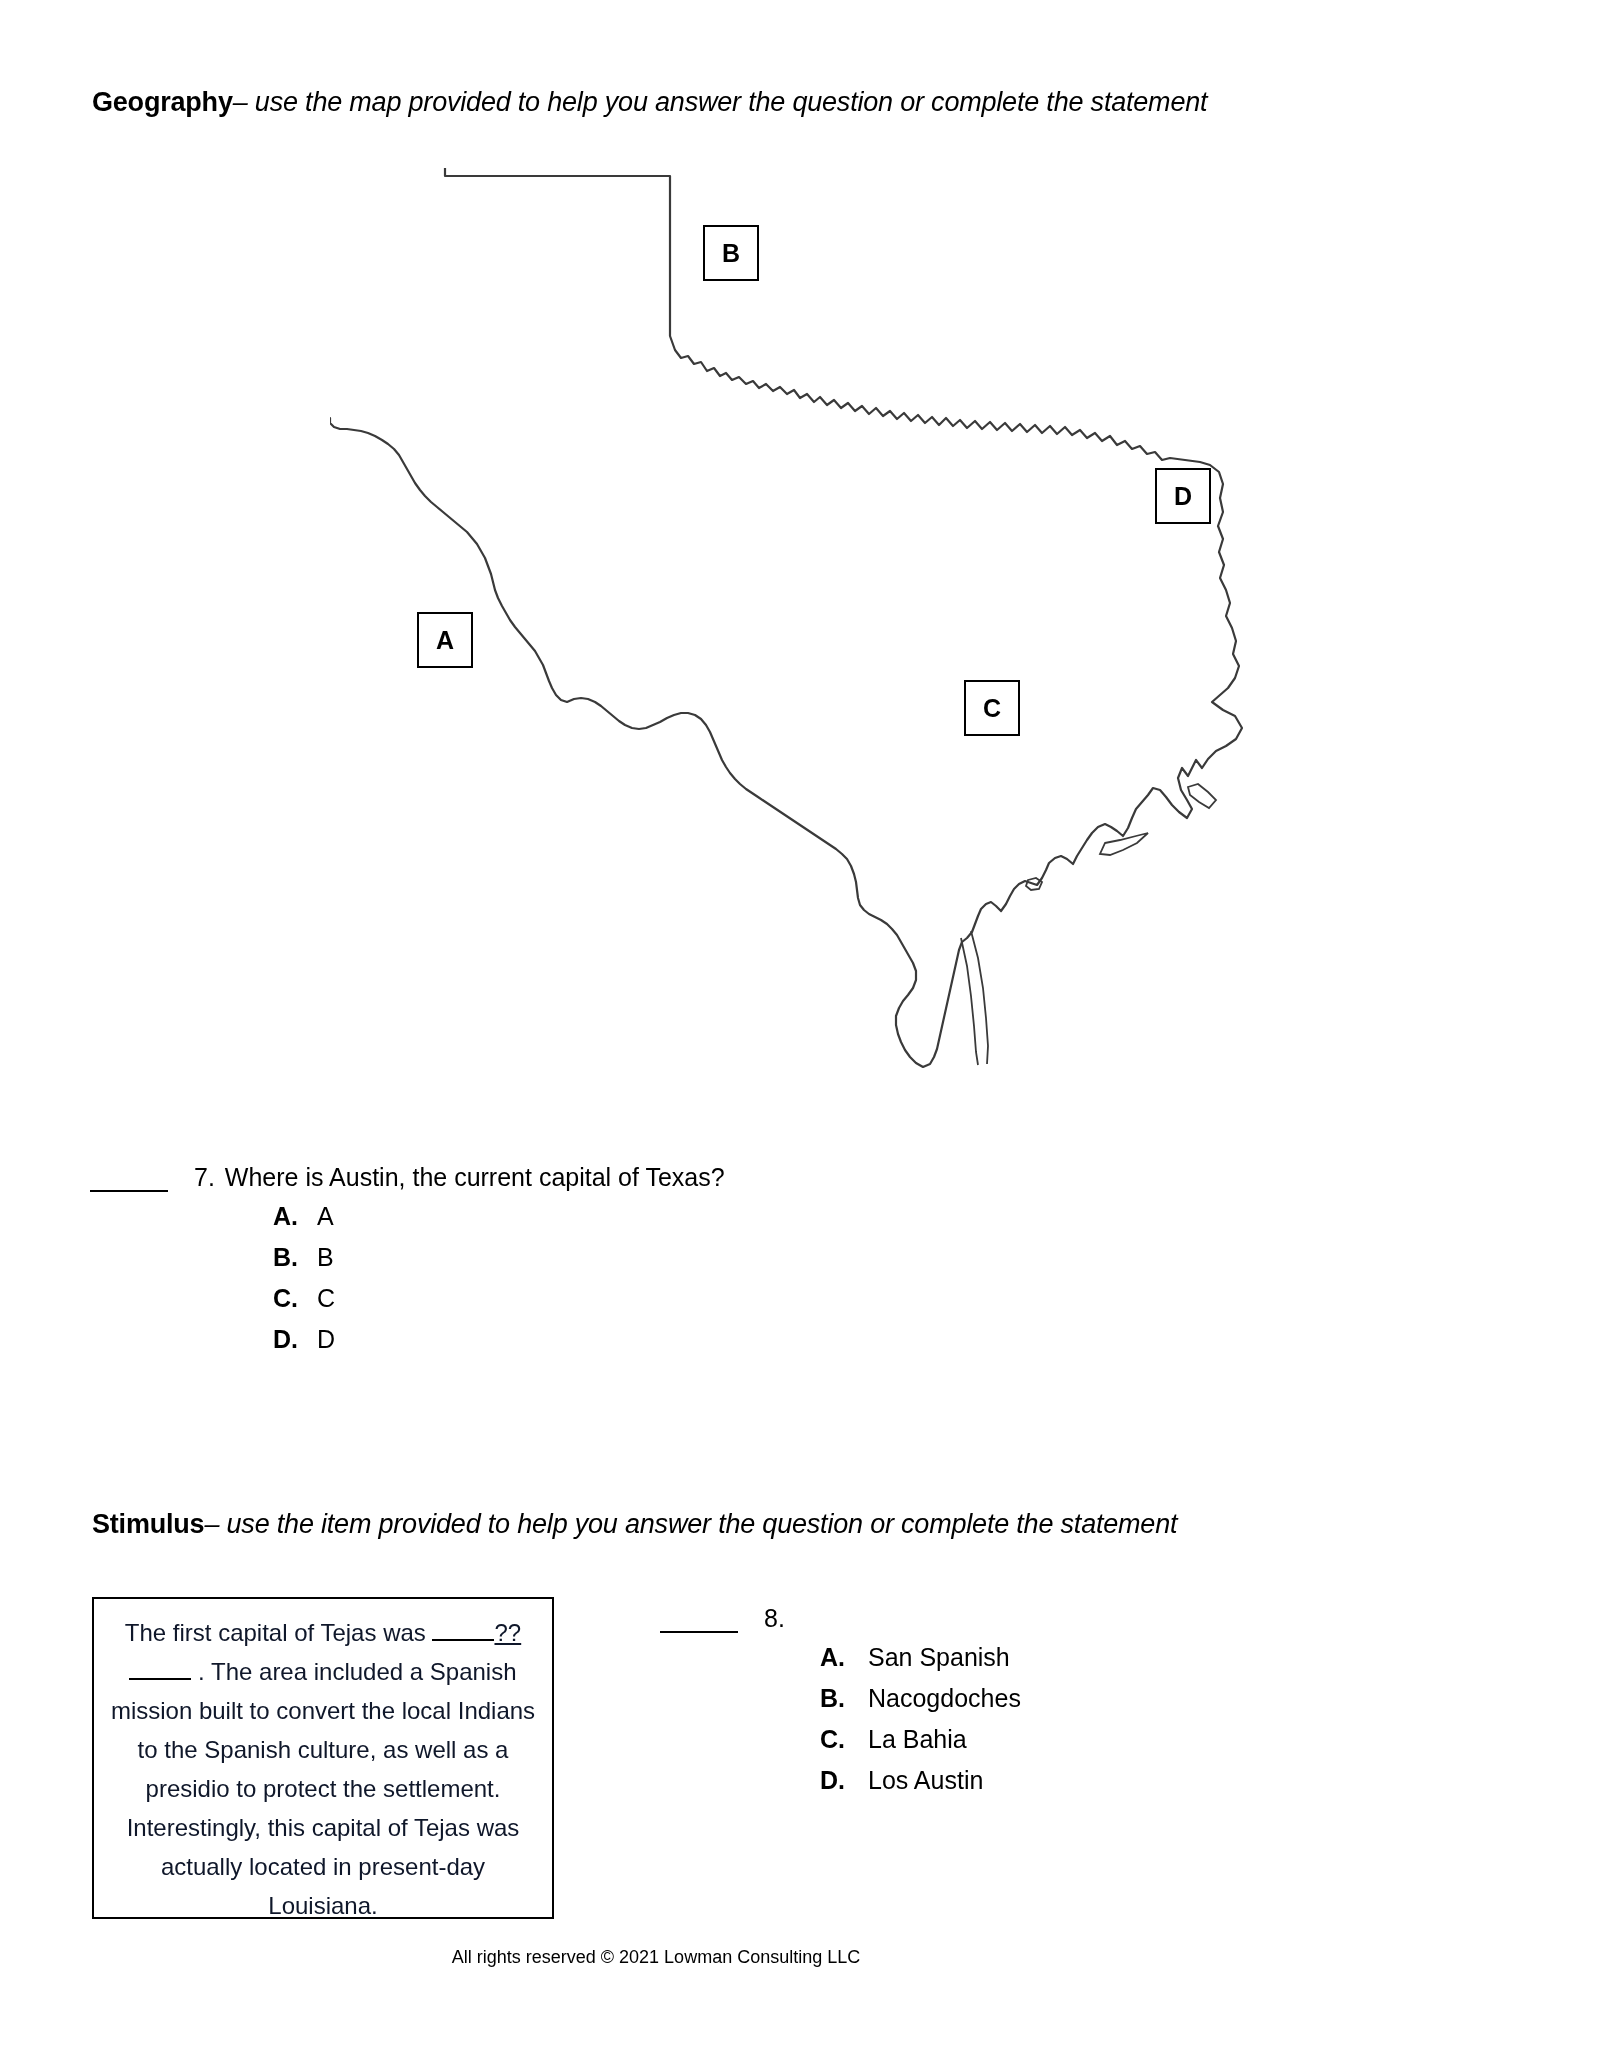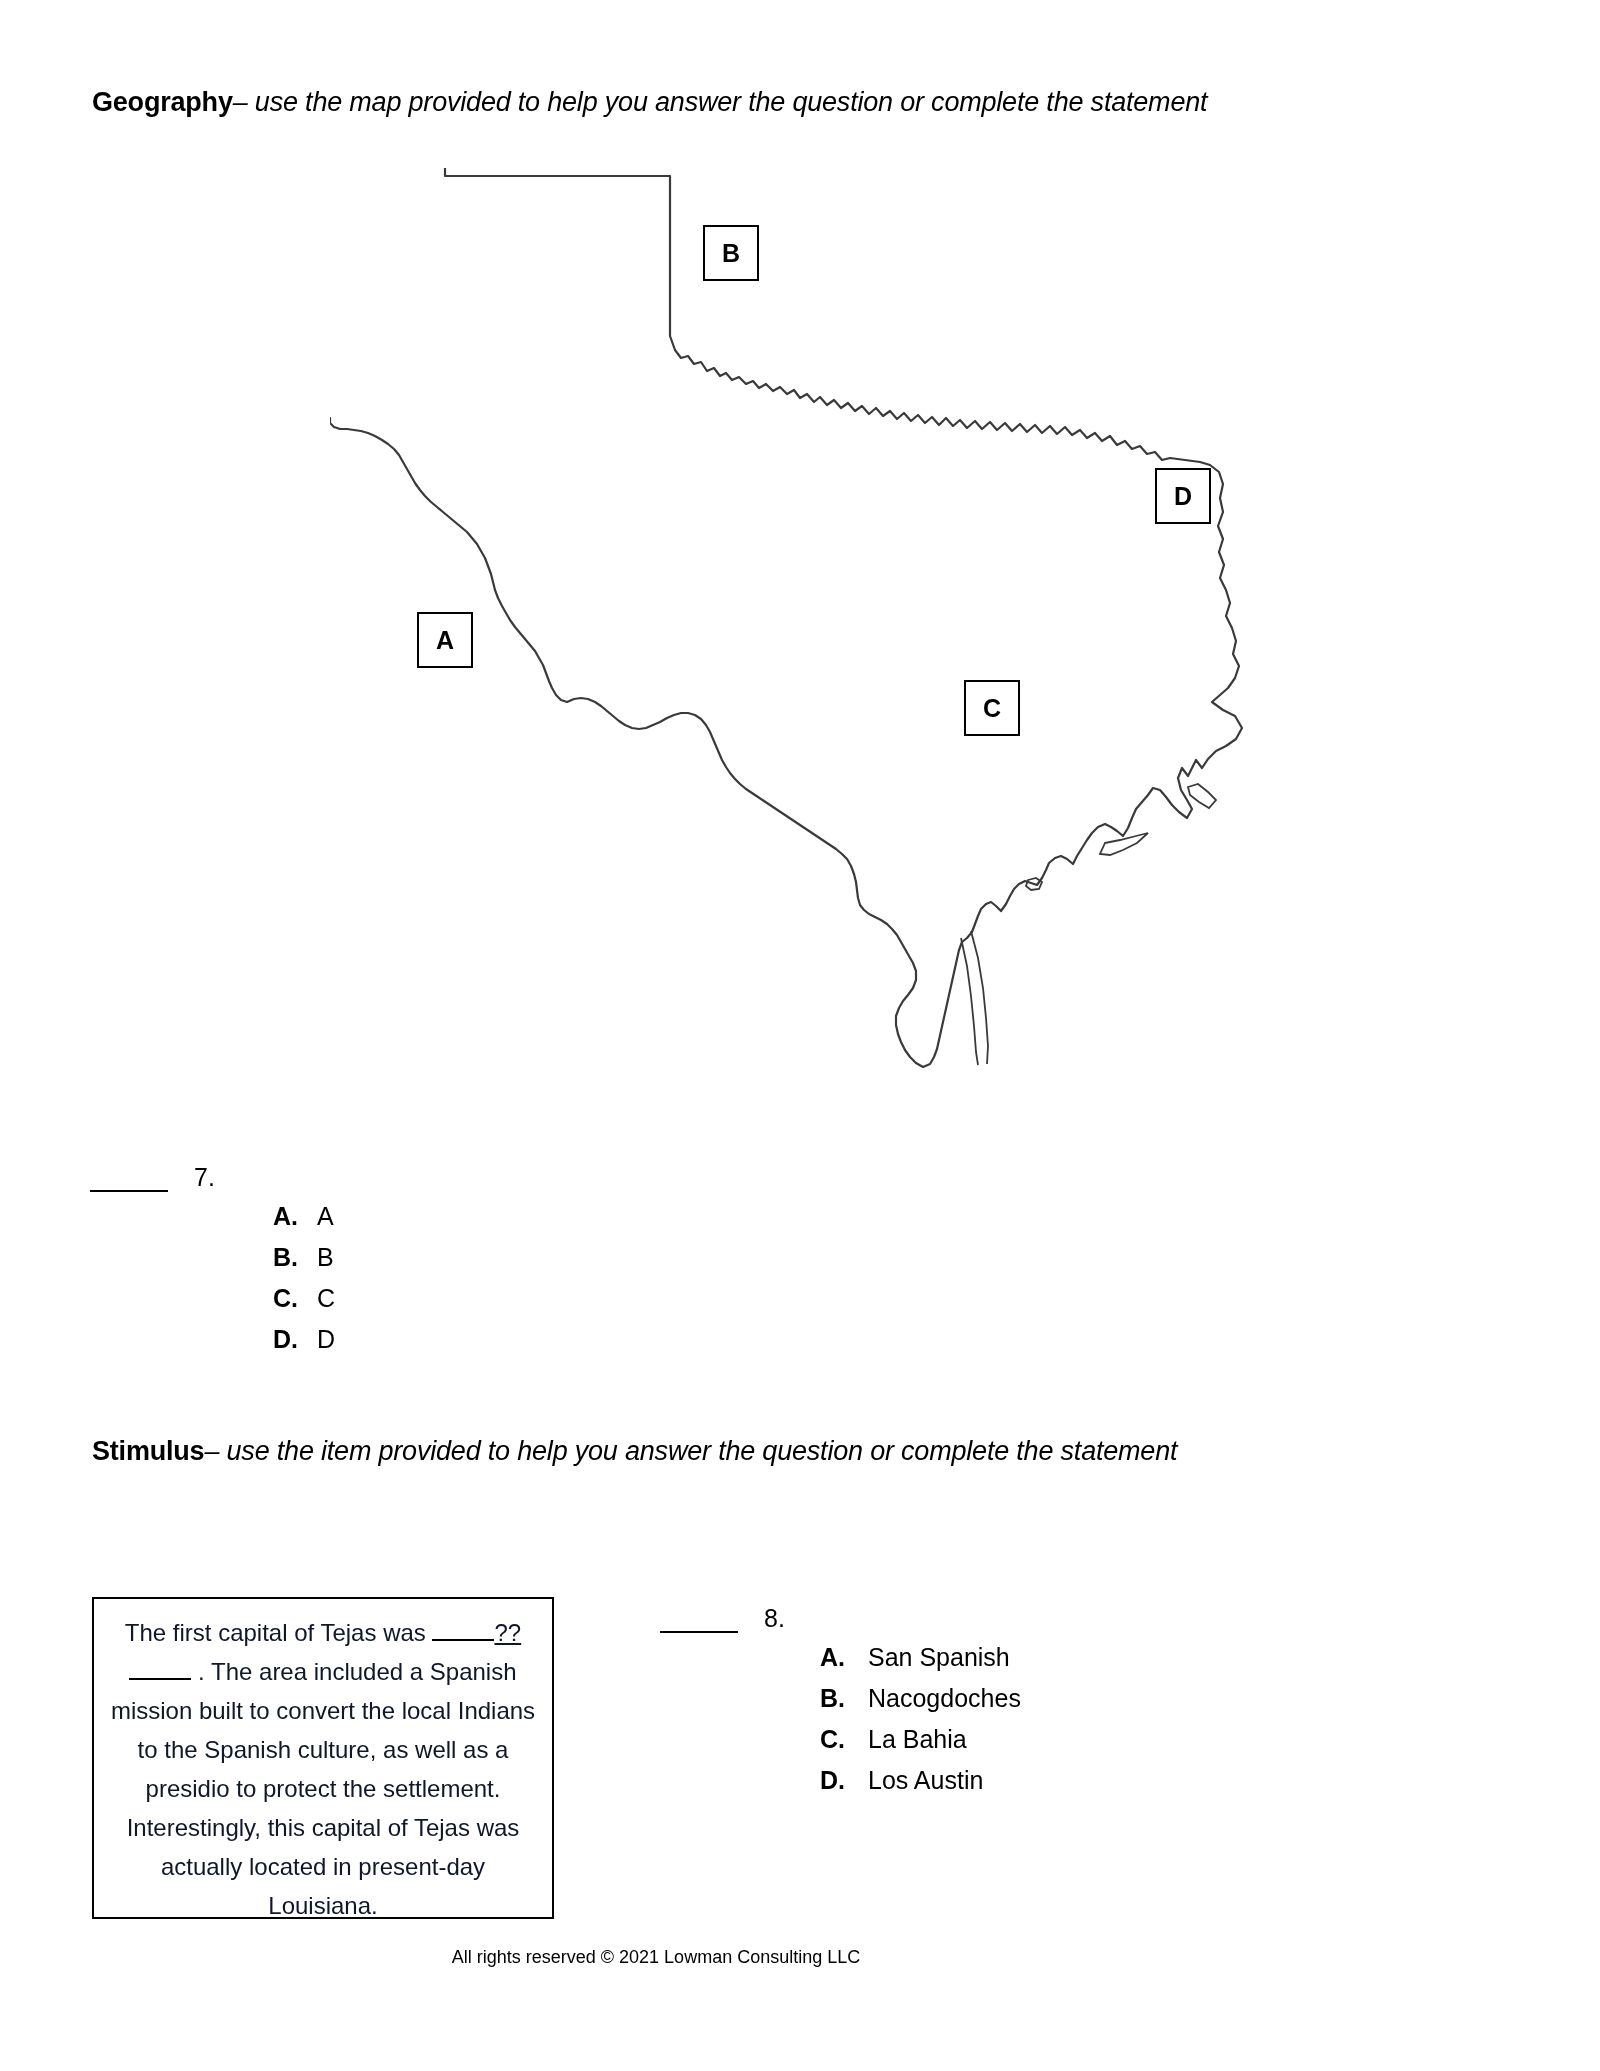--- a/index.html
+++ b/index.html
@@ -27,21 +27,21 @@
   .section-heading .lead {
     font-weight: bold;
     font-style: normal;
   }
   .section-heading .desc {
     font-style: italic;
     margin-top: 37px;
   }
 
   #geography-heading { top: 87px; }
-  #stimulus-heading  { top: 1436px; }
+  #stimulus-heading  { top: 1509px; }
 
   
   #map-figure {
     position: absolute;
     left: 330px;
     top: 168px;
     width: 930px;
     height: 940px;
   }
   #map-svg {
@@ -411,20 +411,21 @@
   <div class="map-label" style="left:87px; top:444px;">A</div>
   <div class="map-label" style="left:373px; top:57px;">B</div>
   <div class="map-label" style="left:634px; top:512px;">C</div>
   <div class="map-label" style="left:825px; top:300px;">D</div>
 </div>
 
 <div class="question-block" id="question7">
   <div class="q-line">
     <span class="answer-blank"></span>
     <span class="q-number">7.</span>
+    <span class="q-text">Where is Austin, the current capital of Texas?</span>
   </div>
   <div class="choices">
     <div class="choice">
       <span class="choice-letter">A.</span>
       <span class="choice-text">A</span>
     </div>
     <div class="choice">
       <span class="choice-letter">B.</span>
       <span class="choice-text">B</span>
     </div>

